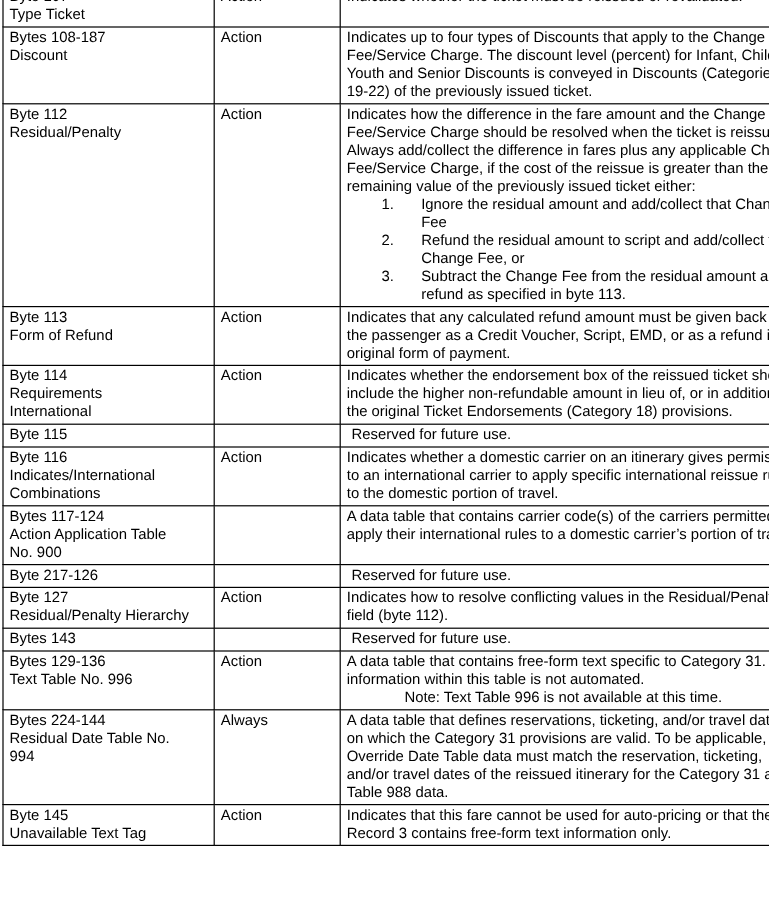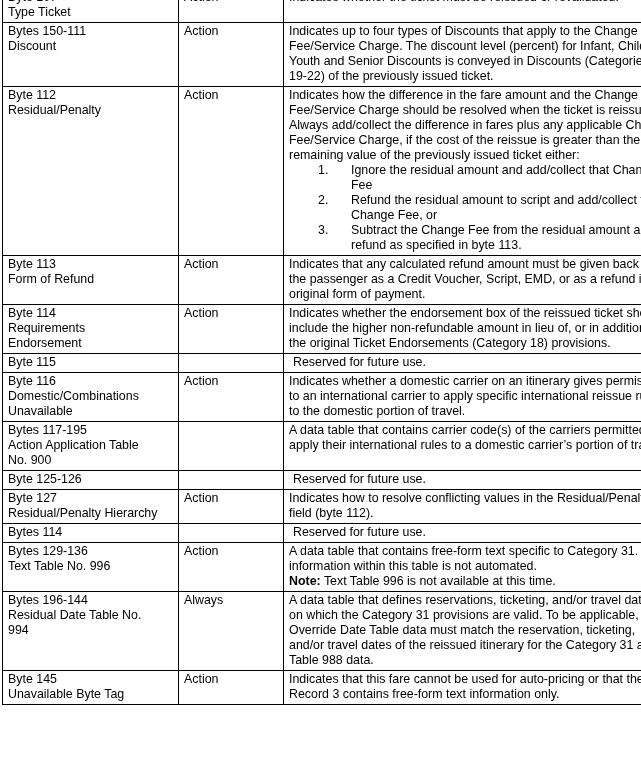--- a/index.html
+++ b/index.html
@@ -62,21 +62,21 @@
     margin: 0;
   }
   ol.numlist li .num {
     position: absolute;
     left: 29px;
     top: 0;
     width: 20px;
     text-align: left;
   }
 
-  .note-label { font-weight: bold; }
+  .note-label { font-weight: normal; margin-left: 48px; }
 
   .desc-p { margin: 0; }
 </style>
 </head>
 <body>
 
 <div id="doc">
   <table class="spec">
     <colgroup>
       <col class="c-field">
@@ -89,21 +89,21 @@
             <div class="nowrapline">Byte 107</div>
             <div class="nowrapline">Type Ticket</div>
           </td>
           <td class="type"><span>Action</span></td>
           <td class="desc">
             <div class="desc-p">Indicates whether the ticket must be reissued or revalidated.</div>
           </td>
         </tr>
         <tr>
           <td class="field">
-            <div class="nowrapline">Bytes 150-111</div>
+            <div class="nowrapline">Bytes 108-187</div>
             <div class="nowrapline">Discount</div>
           </td>
           <td class="type"><span>Action</span></td>
           <td class="desc">
             <div class="desc-p">Indicates up to four types of Discounts that apply to the Change Fee/Service Charge. The discount level (percent) for Infant, Child, Youth and Senior Discounts is conveyed in Discounts (Categories 19-22) of the previously issued ticket.</div>
           </td>
         </tr>
         <tr>
           <td class="field">
             <div class="nowrapline">Byte 112</div>
@@ -126,112 +126,112 @@
           </td>
           <td class="type"><span>Action</span></td>
           <td class="desc">
             <div class="desc-p">Indicates that any calculated refund amount must be given back to the passenger as a Credit Voucher, Script, EMD, or as a refund in the original form of payment.</div>
           </td>
         </tr>
         <tr>
           <td class="field">
             <div class="nowrapline">Byte 114</div>
             <div class="nowrapline">Requirements</div>
-            <div class="nowrapline">Endorsement</div>
+            <div class="nowrapline">International</div>
           </td>
           <td class="type"><span>Action</span></td>
           <td class="desc">
             <div class="desc-p">Indicates whether the endorsement box of the reissued ticket should include the higher non-refundable amount in lieu of, or in addition to, the original Ticket Endorsements (Category 18) provisions.</div>
           </td>
         </tr>
         <tr>
           <td class="field">
             <div class="nowrapline">Byte 115</div>
           </td>
           <td class="type"><span></span></td>
           <td class="desc lead-space">
             <div class="desc-p">Reserved for future use.</div>
           </td>
         </tr>
         <tr>
           <td class="field">
             <div class="nowrapline">Byte 116</div>
-            <div class="nowrapline">Domestic/Combinations</div>
-            <div class="nowrapline">Unavailable</div>
+            <div class="nowrapline">Indicates/International</div>
+            <div class="nowrapline">Combinations</div>
           </td>
           <td class="type"><span>Action</span></td>
           <td class="desc">
             <div class="desc-p">Indicates whether a domestic carrier on an itinerary gives permission to an international carrier to apply specific international reissue rules to the domestic portion of travel.</div>
           </td>
         </tr>
         <tr>
           <td class="field">
-            <div class="nowrapline">Bytes 117-195</div>
+            <div class="nowrapline">Bytes 117-124</div>
             <div class="nowrapline">Action Application Table</div>
             <div class="nowrapline">No. 900</div>
           </td>
           <td class="type"><span></span></td>
           <td class="desc">
             <div class="desc-p">A data table that contains carrier code(s) of the carriers permitted to apply their international rules to a domestic carrier’s portion of travel.</div>
           </td>
         </tr>
         <tr>
           <td class="field">
-            <div class="nowrapline">Byte 125-126</div>
+            <div class="nowrapline">Byte 217-126</div>
           </td>
           <td class="type"><span></span></td>
           <td class="desc lead-space">
             <div class="desc-p">Reserved for future use.</div>
           </td>
         </tr>
         <tr>
           <td class="field">
             <div class="nowrapline">Byte 127</div>
             <div class="nowrapline">Residual/Penalty Hierarchy</div>
           </td>
           <td class="type"><span>Action</span></td>
           <td class="desc">
             <div class="desc-p">Indicates how to resolve conflicting values in the Residual/Penalty field (byte 112).</div>
           </td>
         </tr>
         <tr>
           <td class="field">
-            <div class="nowrapline">Bytes 114</div>
+            <div class="nowrapline">Bytes 143</div>
           </td>
           <td class="type"><span></span></td>
           <td class="desc lead-space">
             <div class="desc-p">Reserved for future use.</div>
           </td>
         </tr>
         <tr>
           <td class="field">
             <div class="nowrapline">Bytes 129-136</div>
             <div class="nowrapline">Text Table No. 996</div>
           </td>
           <td class="type"><span>Action</span></td>
           <td class="desc">
             <div class="desc-p">A data table that contains free-form text specific to Category 31. The information within this table is not automated.</div>
             <div class="desc-p"><span class="note-label">Note:</span><span>  Text Table 996 is not available at this time.</span></div>
           </td>
         </tr>
         <tr>
           <td class="field">
-            <div class="nowrapline">Bytes 196-144</div>
+            <div class="nowrapline">Bytes 224-144</div>
             <div class="nowrapline">Residual Date Table No.</div>
             <div class="nowrapline">994</div>
           </td>
           <td class="type"><span>Always</span></td>
           <td class="desc">
             <div class="desc-p">A data table that defines reservations, ticketing, and/or travel dates on which the Category 31 provisions are valid. To be applicable, the Override Date Table data must match the reservation, ticketing, and/or travel dates of the reissued itinerary for the Category 31 and Table 988 data.</div>
           </td>
         </tr>
         <tr>
           <td class="field">
             <div class="nowrapline">Byte 145</div>
-            <div class="nowrapline">Unavailable Byte Tag</div>
+            <div class="nowrapline">Unavailable Text Tag</div>
           </td>
           <td class="type"><span>Action</span></td>
           <td class="desc">
             <div class="desc-p">Indicates that this fare cannot be used for auto-pricing or that the Record 3 contains free-form text information only.</div>
           </td>
         </tr>
       </tbody>
   </table>
 </div>
 

